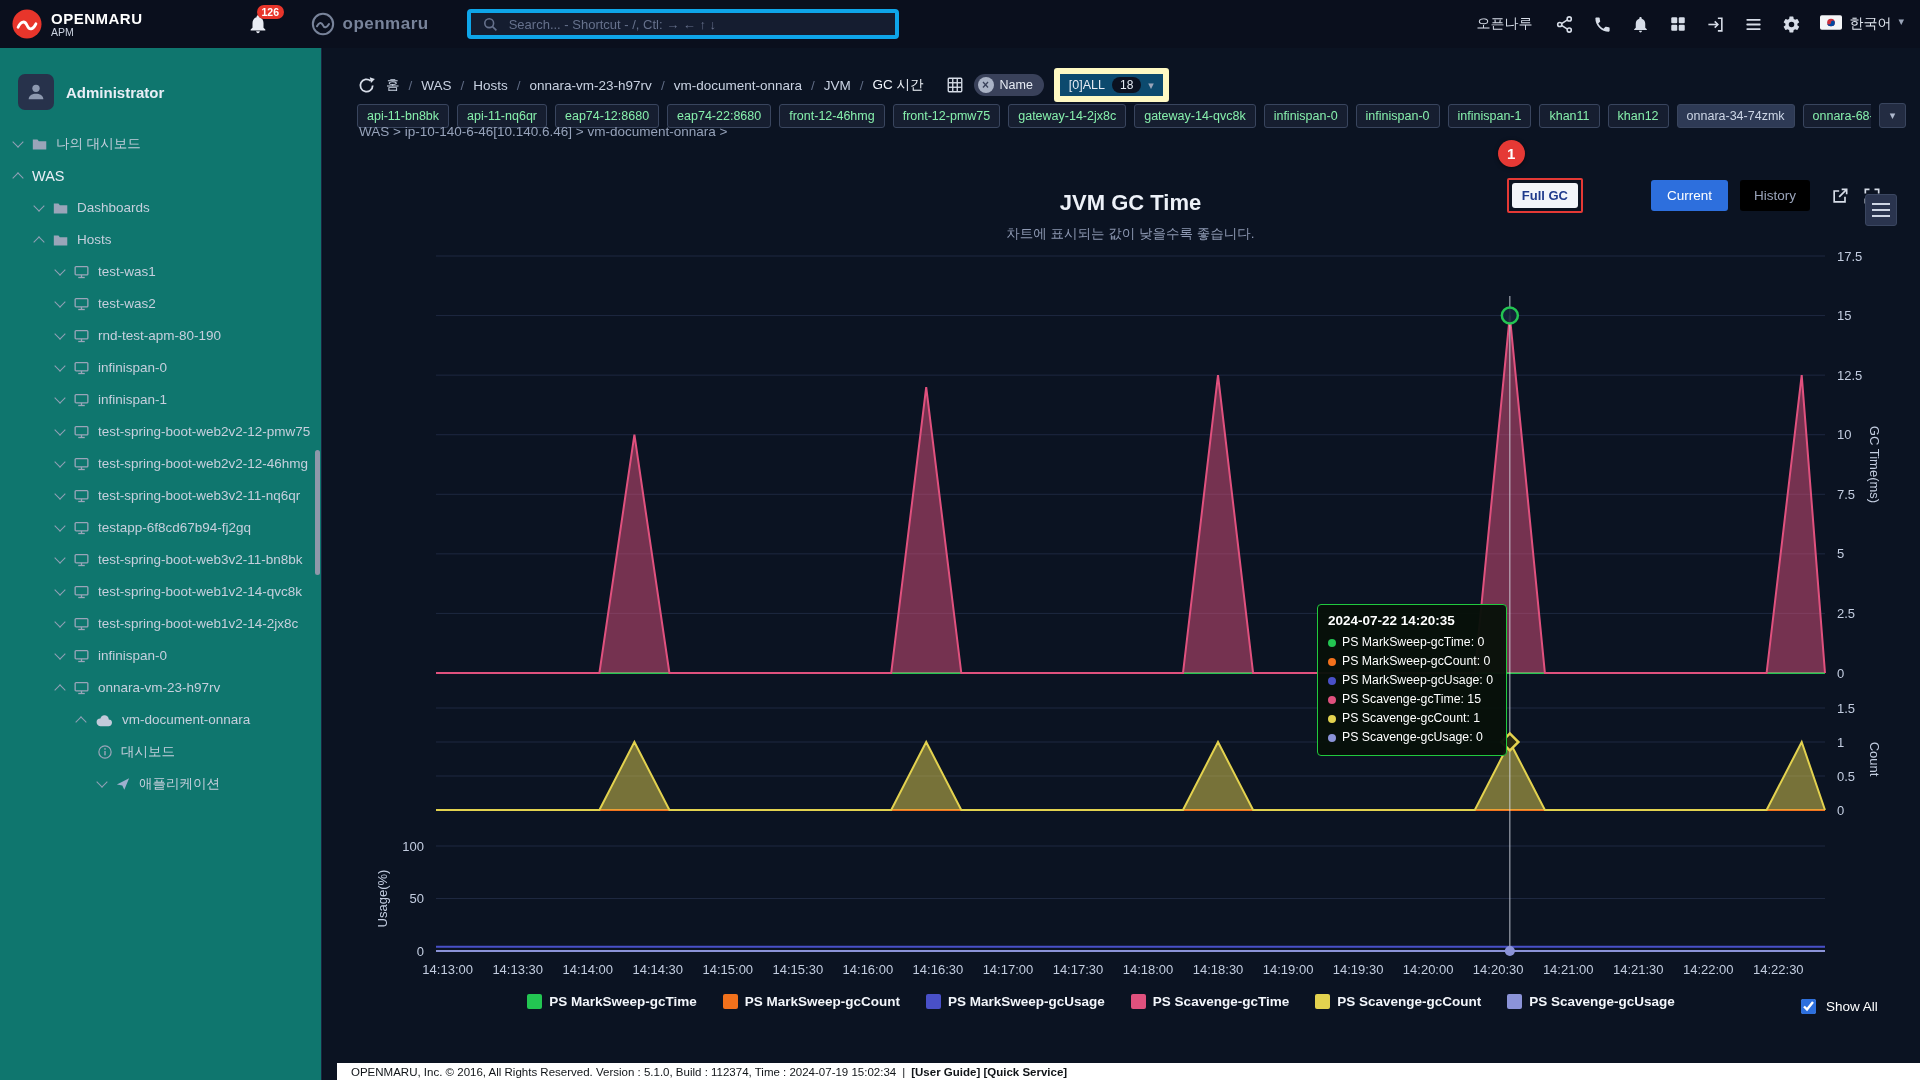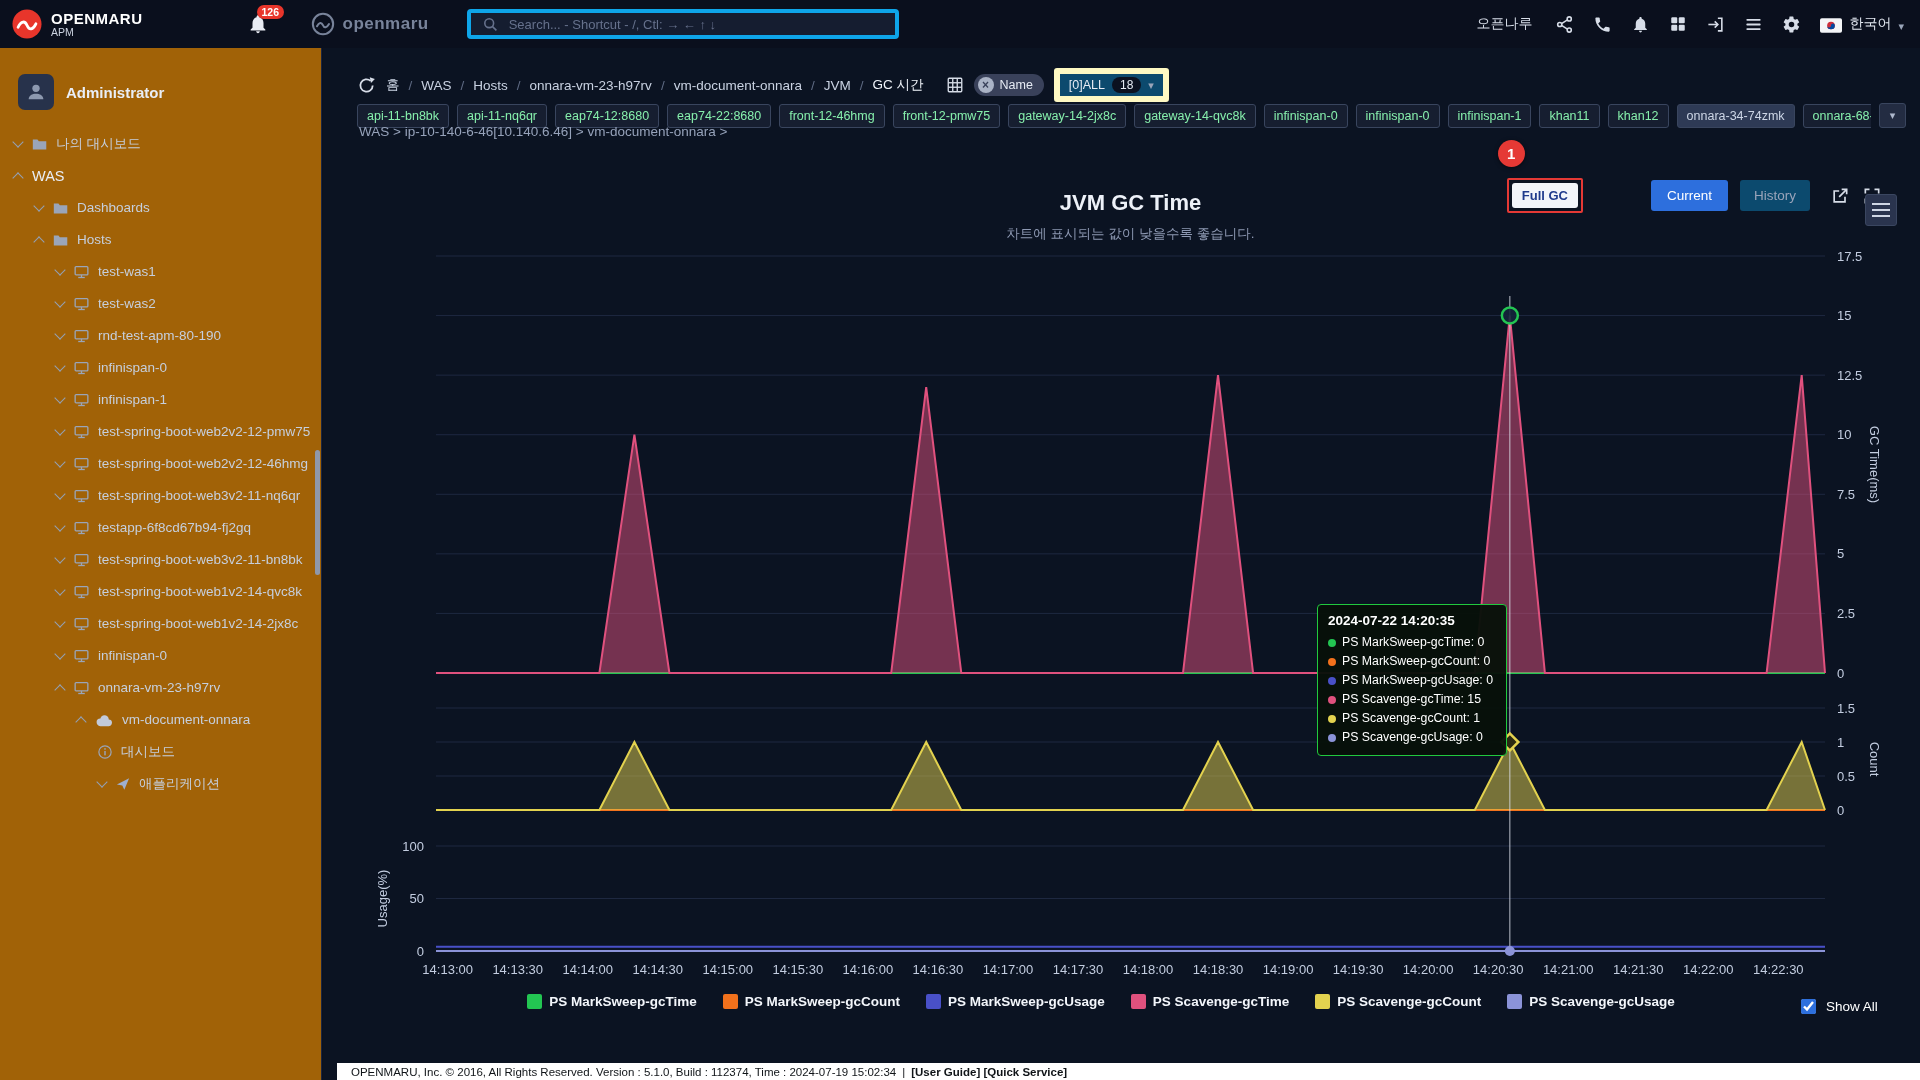--- a/index.html
+++ b/index.html
@@ -14,25 +14,25 @@
   .brand-sub{font-size:10.5px;color:#cdd4e2;line-height:12px}
   .hbell{margin-left:104px;position:relative;color:#e8ecf4;cursor:pointer}
   .hbell .badge{position:absolute;top:-8px;left:10px;background:#e8352b;color:#fff;border-radius:9px;padding:1px 5px;font-size:10.5px;font-weight:bold}
   .partner{display:flex;align-items:center;gap:8px;margin-left:42px;color:#78839a;font-size:17px;font-weight:bold;letter-spacing:.5px}
   .search{display:flex;align-items:center;gap:9px;background:#151d30;border:4px solid #0ea5e9;border-radius:4px;height:30px;width:432px;padding:0 11px;margin-left:38px;color:#66718c}
   .search input{background:transparent;border:none;outline:none;color:#9aa5bd;font-size:13px;width:100%;font-family:inherit}
   .search input::placeholder{color:#66718c}
   .hright{margin-left:auto;display:flex;align-items:center;gap:19px;margin-right:16px}
   .uname{font-size:14px;color:#d7dde8;margin-right:4px}
   .hicon{color:#d7dde8;cursor:pointer;display:inline-flex}
-  .lang{display:flex;align-items:flex-end;gap:7px;font-size:14px;color:#e3e8f1;cursor:pointer}
+  .lang{display:flex;align-items:flex-start;gap:7px;font-size:14px;color:#e3e8f1;cursor:pointer}
   .caret{color:#9aa5b9;font-size:11px}
 
   
-  aside{position:absolute;top:48px;left:0;bottom:0;width:322px;background:#a16207;border-right:1px solid #1b2640;overflow:hidden}
+  aside{position:absolute;top:48px;left:0;bottom:0;width:322px;background:#0f766e;border-right:1px solid #1b2640;overflow:hidden}
   .user{display:flex;align-items:center;gap:12px;padding:26px 18px 18px 18px}
   .avatar{width:36px;height:36px;background:#27324b;border-radius:7px;display:flex;align-items:center;justify-content:center}
   .user-name{font-size:15px;font-weight:bold;color:#e9eef6}
   .titem{display:flex;align-items:center;padding:7px 10px;cursor:pointer}
   .chev{display:inline-block;width:8px;height:8px;border-right:1.6px solid #93a0b6;border-bottom:1.6px solid #93a0b6;flex:none;margin-right:10px}
   .chev.down{transform:rotate(45deg);margin-top:-4px}
   .chev.up{transform:rotate(-135deg);margin-top:4px}
   .ticon{margin-right:9px;display:inline-flex;flex:none}
   .tlabel{font-size:13.5px;line-height:18px;color:#c6cfdd;word-break:break-word}
   .tlabel.b{color:#e9eef6;font-size:14.5px}
@@ -57,21 +57,21 @@
   .chip.selected{background:#2e3a55;color:#cdd6e6}
   .chip-dd{flex:none;margin-left:8px;width:27px;height:25px;background:#232c42;border:1px solid #39455e;border-radius:3px;color:#aeb8cd;font-size:11px;cursor:pointer}
 
   .path-row{position:absolute;top:76px;left:36px;font-size:13.5px;color:#96a2ba}
 
   .ctrl-row{position:absolute;top:130px;right:38px;display:flex;align-items:center;gap:12px}
   .fullgc-wrap{position:relative;border:2px solid #e53935;padding:3px;border-radius:2px;margin-right:56px}
   .ann{position:absolute;top:-40px;left:-11px;width:27px;height:27px;background:#e53935;border-radius:50%;color:#fff;font-weight:bold;font-size:15px;display:flex;align-items:center;justify-content:center;box-shadow:0 1px 4px rgba(0,0,0,.55)}
   .fullgc{background:#f2f5fa;color:#1f3b8c;font-weight:bold;font-size:13px;border:none;border-radius:3px;padding:5px 10px;cursor:pointer;font-family:inherit}
   .btn-current{background:#2d6fdd;color:#fff;font-size:13.5px;border:none;border-radius:3px;padding:8px 16px;cursor:pointer;font-family:inherit}
-  .btn-history{background:#0c4a6e;color:#9aa4ba;font-size:13.5px;border:none;border-radius:3px;padding:8px 14px;cursor:pointer;font-family:inherit}
+  .btn-history{background:#000000;color:#9aa4ba;font-size:13.5px;border:none;border-radius:3px;padding:8px 14px;cursor:pointer;font-family:inherit}
 
   .chart-head{position:absolute;top:142px;left:113px;width:1389px;text-align:center;pointer-events:none;z-index:2}
   .ctitle{font-size:22px;font-weight:bold;color:#edf1f8}
   .csub{margin-top:9px;font-size:13.5px;color:#8e99b3}
   .chart-menu{position:absolute;top:146px;left:1542px;width:32px;height:32px;background:#2a344e;border:1px solid #3a4660;border-radius:3px;display:flex;flex-direction:column;justify-content:center;align-items:center;gap:4px;cursor:pointer}
   .chart-menu span{display:block;width:18px;height:2px;background:#cfd6e4}
 
   #chart-wrap{position:absolute;left:48px;top:192px;width:1510px;height:745px;z-index:1}
 
   #legend{position:absolute;top:946px;left:113px;width:1330px;display:flex;justify-content:center;align-items:center;gap:26px;z-index:2}

